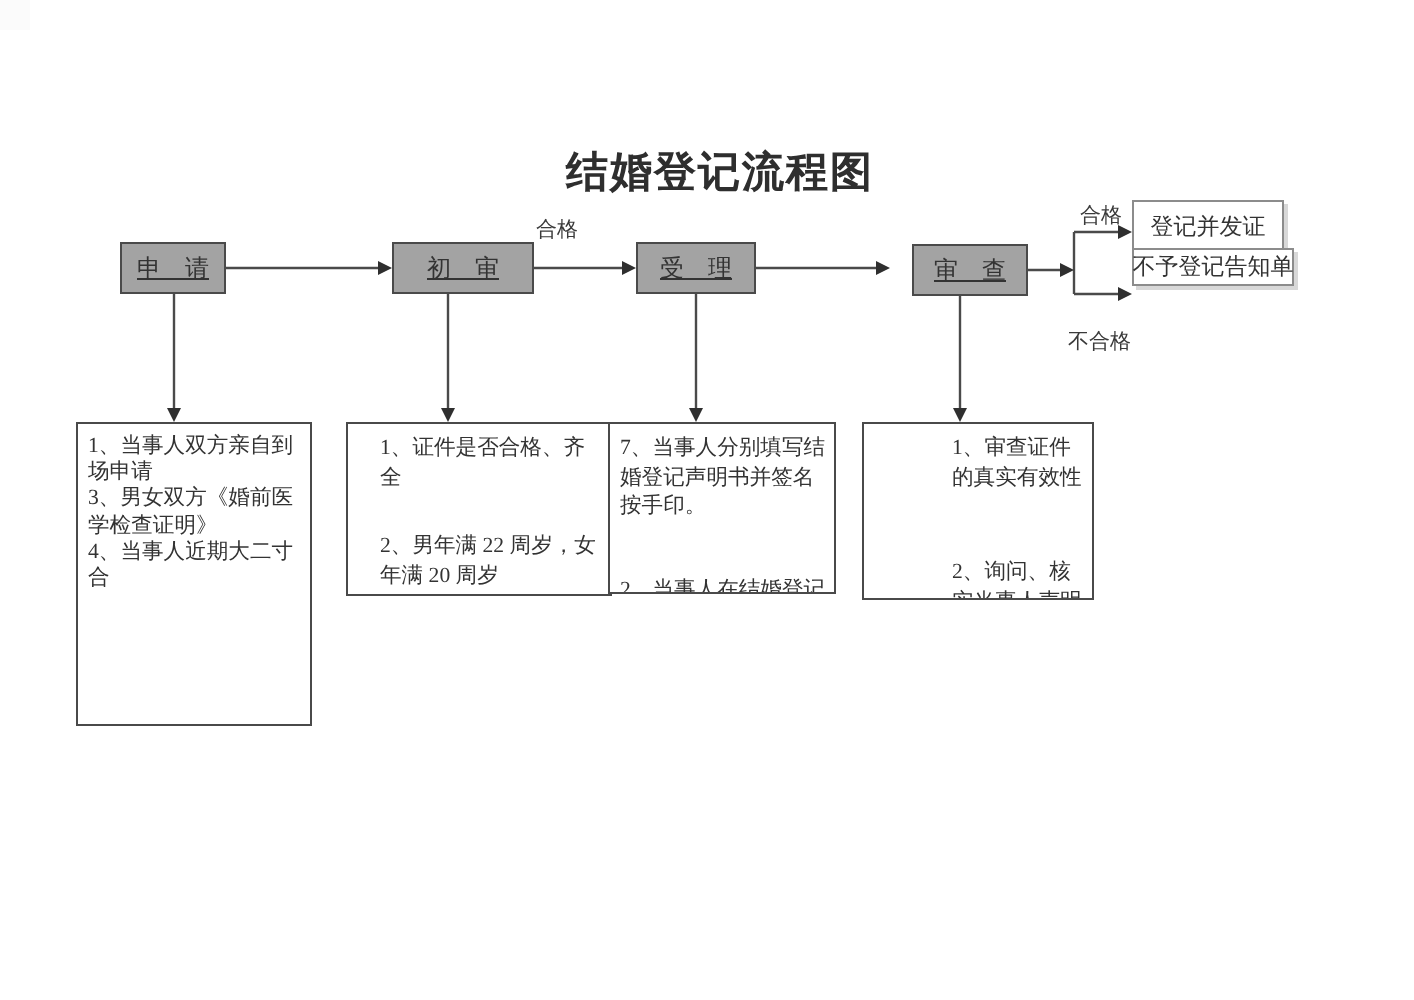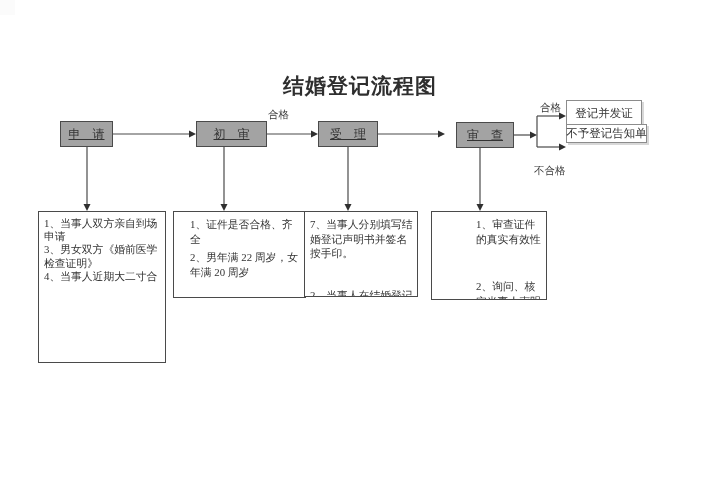--- a/index.html
+++ b/index.html
@@ -43,25 +43,25 @@
   }
   .outcome-issue { left:566px; top:100px; width:76px; height:27px; }
   .outcome-deny  { left:566px; top:124px; width:81px; height:19px; }
   .note {
     position:absolute; box-sizing:border-box;
     border:1px solid #4a4a4a; background:#ffffff;
     font-size:10.8px; color:#333333; line-height:13.2px;
     padding:5px 3px 0 5px; text-align:left; overflow:hidden;
   }
   .note p { margin:0; }
-  .note-1 { left:38px;  top:211px; width:128px; height:152px; }
+  .note-1 { left:38px;  top:211px; width:118px; height:152px; }
   .note-2 { left:173px; top:211px; width:133px; height:87px; line-height:14.5px;padding-left:16px; }
   .note-3 { left:304px; top:211px; width:114px; height:86px; line-height:14.5px; }
   .note-4 { left:431px; top:211px; width:116px; height:89px; line-height:14.5px;padding-left:44px; }
-  .note-2 p + p { margin-top:4px; }
+  .note-2 p + p { margin-top:20px; }
   .note-3 p + p { margin-top:27px; }
   .note-4 p + p { margin-top:33px; }
 </style>
 </head>
 <body>
 
 <div class="canvas">
 
   <div class="artifact"></div>
 

